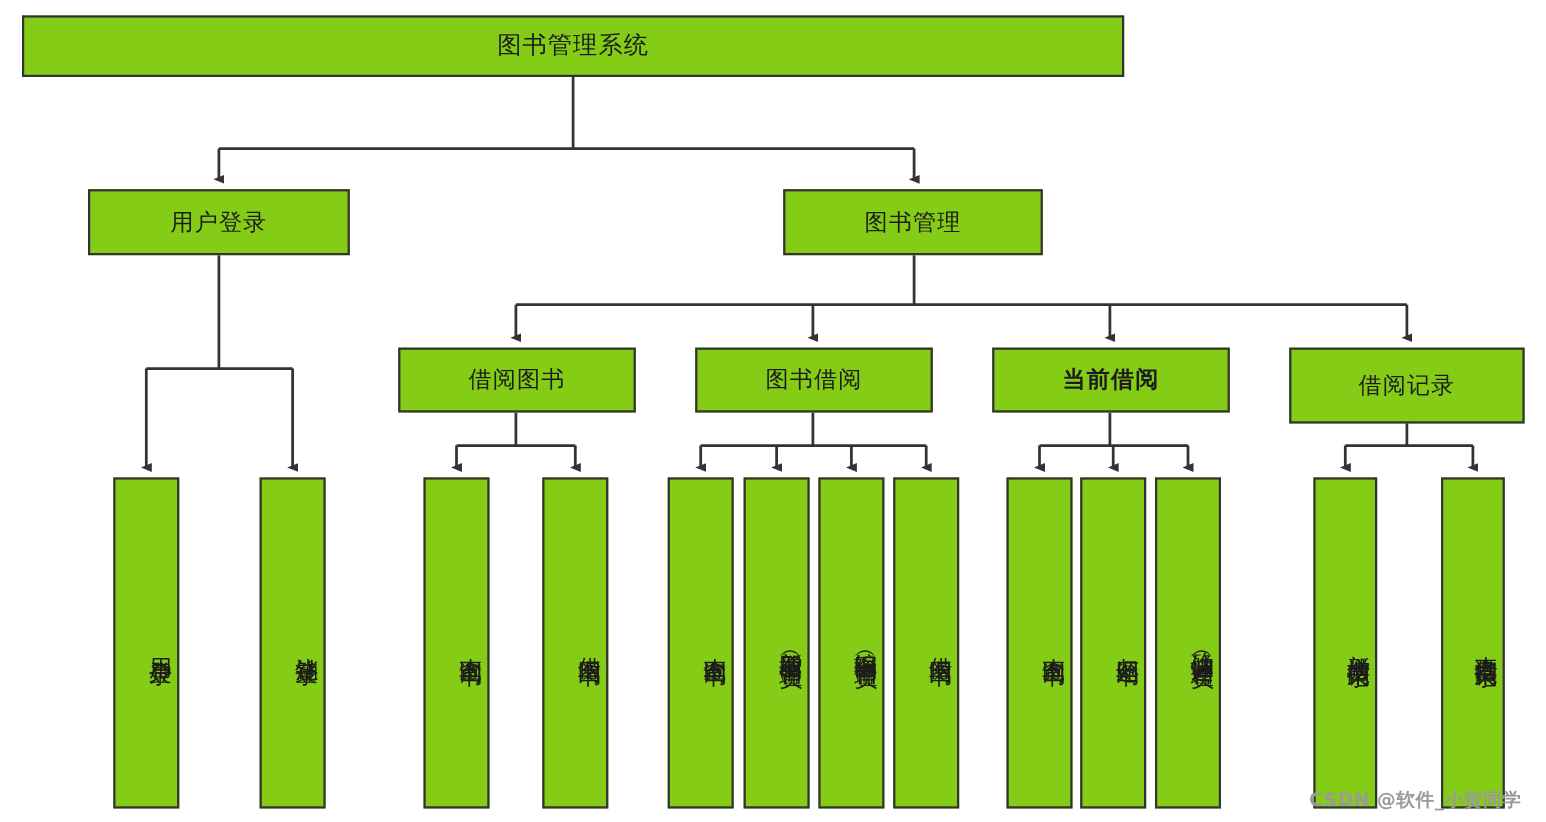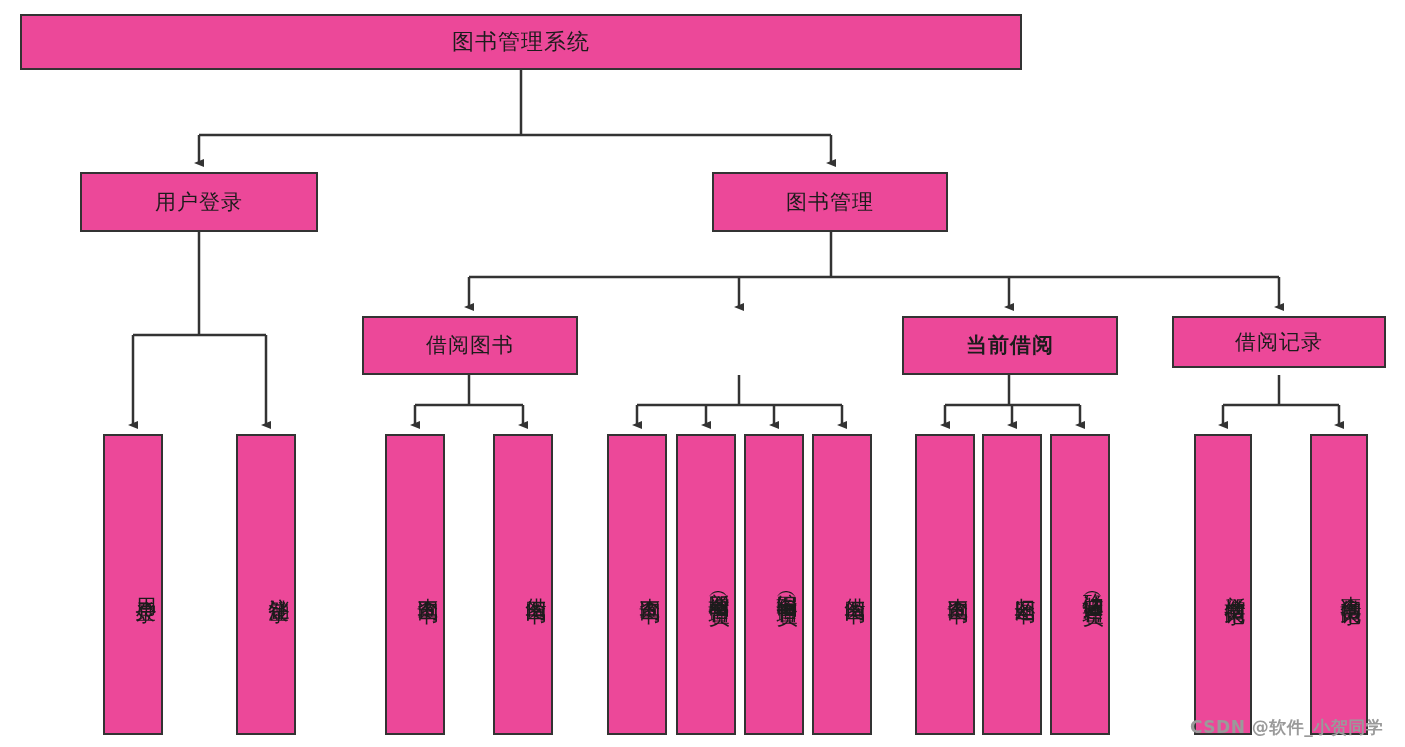--- a/index.html
+++ b/index.html
@@ -24,21 +24,21 @@
     left: 0;
     top: 0;
     width: 1405px;
     height: 747px;
     pointer-events: none;
   }
   .node {
     position: absolute;
     box-sizing: border-box;
     border: 2px solid #333333;
-    background: #ec4899;
+    background: #84cc16;
     display: flex;
     align-items: center;
     justify-content: center;
     text-align: center;
     color: #1c1c1c;
     line-height: 1.28;
   }
   .node.horiz {
     font-size: 21px;
     letter-spacing: 1px;
@@ -134,24 +134,27 @@
   <div class="node horiz" style="left:80px; top:172px; width:238px; height:60px;">
     <span>用户登录</span>
   </div>
   <div class="node horiz" style="left:712px; top:172px; width:236px; height:60px;">
     <span>图书管理</span>
   </div>
 
   <div class="node horiz" style="left:362px; top:316px; width:216px; height:59px;">
     <span>借阅图书</span>
   </div>
+  <div class="node horiz" style="left:632px; top:316px; width:216px; height:59px;">
+    <span>图书借阅</span>
+  </div>
   <div class="node horiz" style="left:902px; top:316px; width:216px; height:59px;font-weight:bold;">
     <span>当前借阅</span>
   </div>
-  <div class="node horiz" style="left:1172px; top:316px; width:214px; height:52px;">
+  <div class="node horiz" style="left:1172px; top:316px; width:214px; height:69px;">
     <span>借阅记录</span>
   </div>
 
   <div class="node vert" style="left:103px; top:434px; width:60px; height:301px;">
     <span class="vlabel">用户登录</span>
   </div>
   <div class="node vert" style="left:236px; top:434px; width:60px; height:301px;">
     <span class="vlabel">注销登录</span>
   </div>
 

